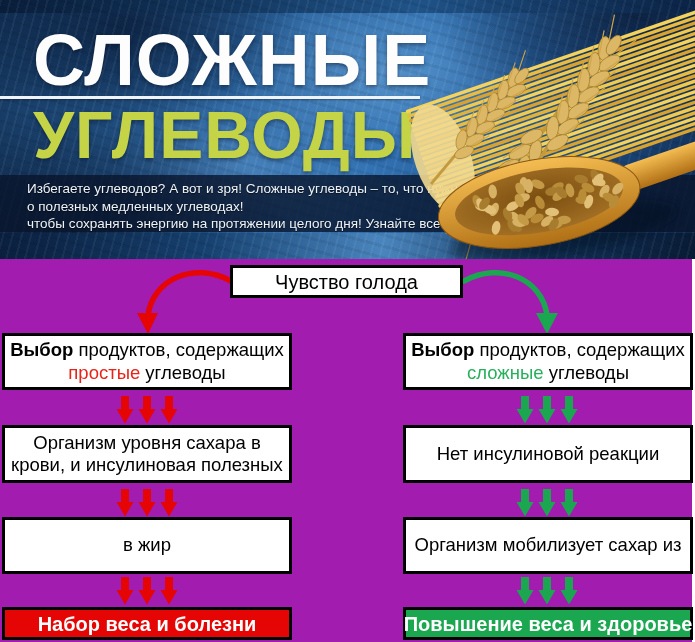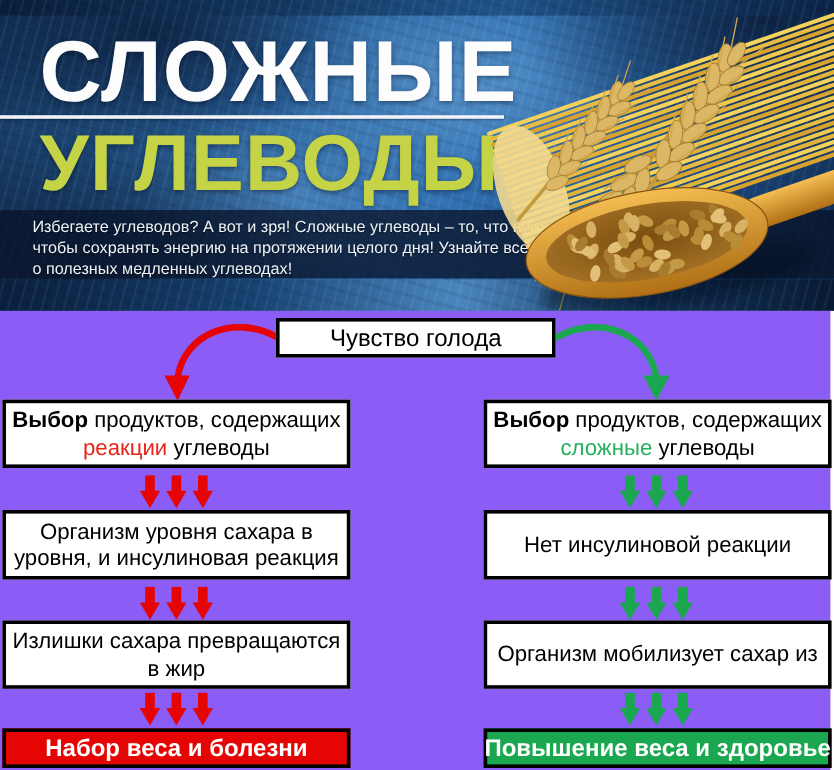--- a/index.html
+++ b/index.html
@@ -31,21 +31,21 @@
   .title2{position:absolute;top:102px;left:33px;z-index:2;margin:0;color:var(--title-accent,#c4d446);
       font-size:66px;font-weight:bold;line-height:1;letter-spacing:1px;
       text-shadow:0 2px 4px rgba(0,10,30,.45);}
   .desc{position:absolute;top:175px;left:0;right:0;height:57px;z-index:3;
       background:rgba(9,20,43,.78);box-sizing:border-box;padding:5px 0 0 27px;}
   .desc-line{color:#eef3f8;font-size:13.5px;line-height:17.5px;white-space:nowrap;
       text-shadow:0 1px 1px rgba(0,0,0,.6);}
   .food{position:absolute;top:0;right:0;z-index:4;}
 
   
-  .flow{position:relative;width:692px;height:383px;background:#8b5cf6;}
+  .flow{position:relative;width:692px;height:383px;background:#a21caf;}
   .curves{position:absolute;top:0;left:0;z-index:1;}
   .node{position:absolute;box-sizing:border-box;background:#fff;border:3px solid #000;
       display:flex;flex-direction:column;justify-content:center;align-items:center;
       text-align:center;font-size:18.5px;line-height:1.2;color:#000;z-index:2;}
   .node .ln{white-space:nowrap;}
   .root{left:230px;top:6px;width:233px;height:33px;font-size:20px;}
   .colL{left:2px;width:290px;}
   .colR{left:403px;width:290px;}
   .b1{top:74px;height:57px;}
   .b2{top:166px;height:58px;}
@@ -260,54 +260,53 @@
           </g>
       </g>
     </svg>
 
     <h1 class="title1">СЛОЖНЫЕ</h1>
     <div class="title-rule"></div>
     <h1 class="title2">УГЛЕВОДЫ</h1>
 
     <div class="desc">
       <div class="desc-line">Избегаете углеводов? А вот и зря! Сложные углеводы – то, что нужно,</div>
+      <div class="desc-line">о полезных медленных углеводах!</div>
       <div class="desc-line">чтобы сохранять энергию на протяжении целого дня! Узнайте все</div>
-      <div class="desc-line">о полезных медленных углеводах!</div>
     </div>
   </header>
 
   <main class="flow">
 
     <svg class="curves" width="695" height="82" viewBox="0 0 695 82" aria-hidden="true">
       <path d="M231 22 C194 2, 153 20, 148 56" fill="none" stroke="var(--red,#e60505)" stroke-width="5.5" stroke-linecap="round"></path>
       <polygon points="137,54 158,54 148,75" fill="var(--red,#e60505)"></polygon>
       <path d="M464 22 C501 2, 542 20, 547 56" fill="none" stroke="var(--green,#1aa750)" stroke-width="5.5" stroke-linecap="round"></path>
       <polygon points="536,54 558,54 547,75" fill="var(--green,#1aa750)"></polygon>
     </svg>
 
     <div class="node root">
       <div class="ln">Чувство голода</div>
     </div>
 
     <div class="node colL b1">
       <div class="ln"><b>Выбор</b><span> продуктов, содержащих</span></div>
-      <div class="ln"><span class="hl-red">реакции</span><span> углеводы</span></div>
+      <div class="ln"><span class="hl-red">простые</span><span> углеводы</span></div>
     </div>
     <svg class="tri triL r1 redA" viewBox="0 0 66 28">
         <use href="#triArrow"></use>
       </svg>
     <div class="node colL b2">
       <div class="ln">Организм уровня сахара в</div>
-      <div class="ln">уровня, и инсулиновая реакция</div>
+      <div class="ln">крови, и инсулиновая полезных</div>
     </div>
     <svg class="tri triL r2 redA" viewBox="0 0 66 28">
         <use href="#triArrow"></use>
       </svg>
     <div class="node colL b3">
-      <div class="ln">Излишки сахара превращаются</div>
       <div class="ln">в жир</div>
     </div>
     <svg class="tri triL r3 redA" viewBox="0 0 66 28">
         <use href="#triArrow"></use>
       </svg>
     <div class="node colL result redbg">
       <div class="ln">Набор веса и болезни</div>
     </div>
 
     <div class="node colR b1">

